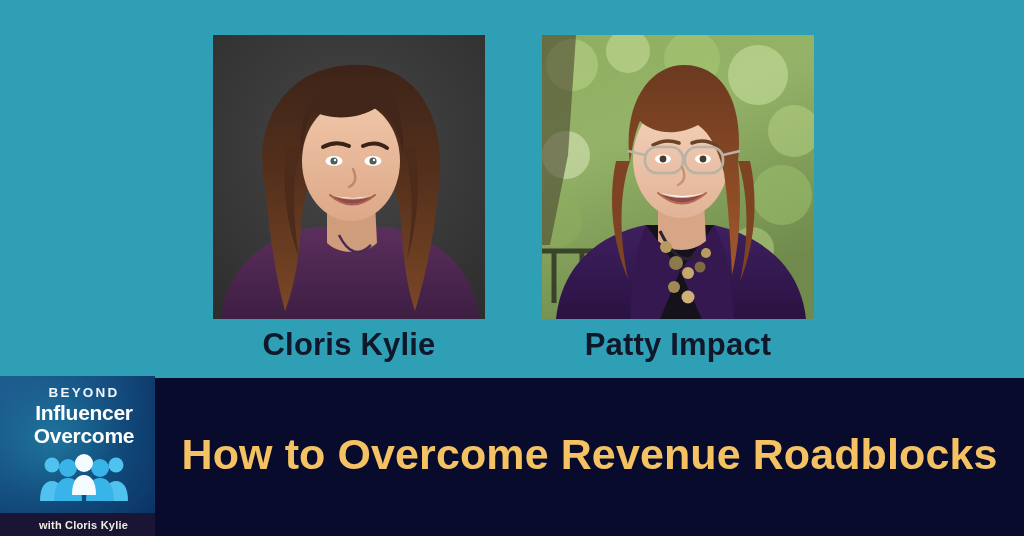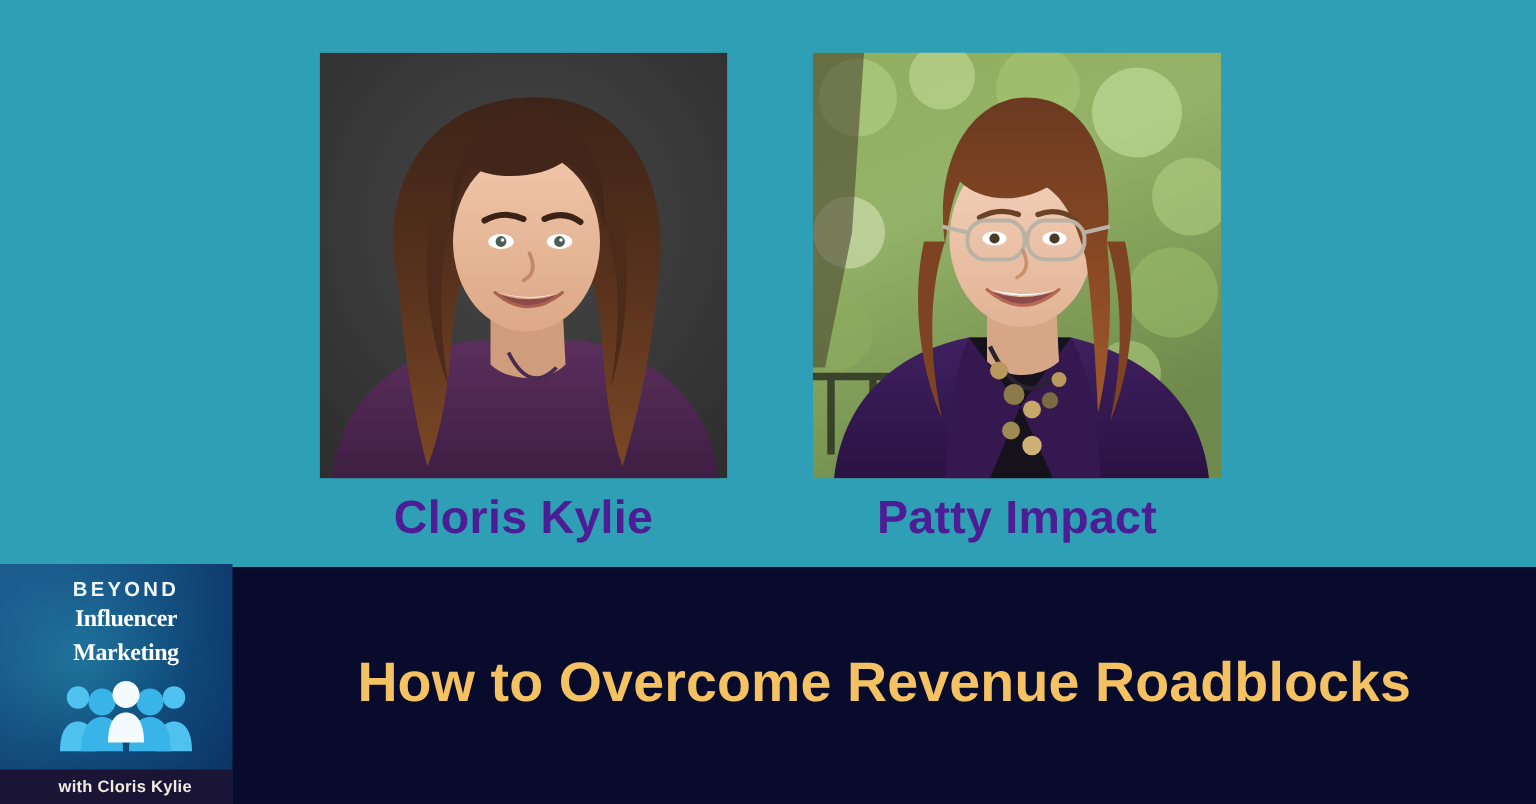--- a/index.html
+++ b/index.html
@@ -29,21 +29,21 @@
   #photo-right { left:542px; }
 
   .photo svg { display:block; width:100%; height:100%; }
 
   
   .speaker-name {
     position:absolute;
     top:325px;
     width:272px;
     text-align:center;
-    color:#4c1d95;
+    color:#0f172a;
     font-size:31px;
     font-weight:bold;
     letter-spacing:0.2px;
     line-height:40px;
     white-space:nowrap;
   }
   #name-left  { left:213px; }
   #name-right { left:542px; }
 
   
@@ -60,21 +60,21 @@
     left:155px; top:378px;
     width:869px; height:158px;
     display:flex;
     flex-direction:column;
     align-items:center;
     justify-content:center;
     padding-bottom:6px;
   }
   .title-line {
     color:#f4c263;
-    font-size:37px;
+    font-size:43px;
     font-weight:bold;
     line-height:43px;
     letter-spacing:0.1px;
     white-space:nowrap;
     text-align:center;
   }
   #title-line-2 { padding-left:18px; }
 
   
   #logo-badge {
@@ -100,25 +100,24 @@
   }
   #logo-beyond {
     color:#eef6fb;
     font-size:13.5px;
     font-weight:bold;
     letter-spacing:2.2px;
     line-height:17px;
   }
   .logo-word {
     color:#ffffff;
-    font-size:16px;
+    font-size:21px;
     font-weight:bold;
     line-height:23px;
     letter-spacing:-0.3px;
-    font-family:Liberation Serif, serif;
   }
   #logo-people {
     margin-top:4px;
   }
   #logo-people svg { display:block; }
   #logo-footer {
     position:absolute;
     left:0; bottom:0;
     width:155px; height:23px;
     background:#1a1535;
@@ -294,21 +293,21 @@
   <div id="bottom-band"></div>
 
   <div id="title-block">
     <div class="title-line" id="title-line-1">How to Overcome Revenue Roadblocks</div>
   </div>
 
   <div id="logo-badge">
     <div id="logo-inner">
       <div id="logo-beyond">BEYOND</div>
       <div class="logo-word">Influencer</div>
-      <div class="logo-word">Marketing</div>
+      <div class="logo-word">Overcome</div>
       <div id="logo-people">
         <svg width="96" height="50" viewBox="0 0 96 50">
 
           <circle cx="16" cy="14" r="7.5" fill="#4fc2ef"></circle>
           <path d="M4 50 C4 36 9 30 16 30 C23 30 28 36 28 50 Z" fill="#4fc2ef"></path>
 
           <circle cx="80" cy="14" r="7.5" fill="#4fc2ef"></circle>
           <path d="M68 50 C68 36 73 30 80 30 C87 30 92 36 92 50 Z" fill="#4fc2ef"></path>
 
           <circle cx="32" cy="17" r="9" fill="#39b4e8"></circle>

